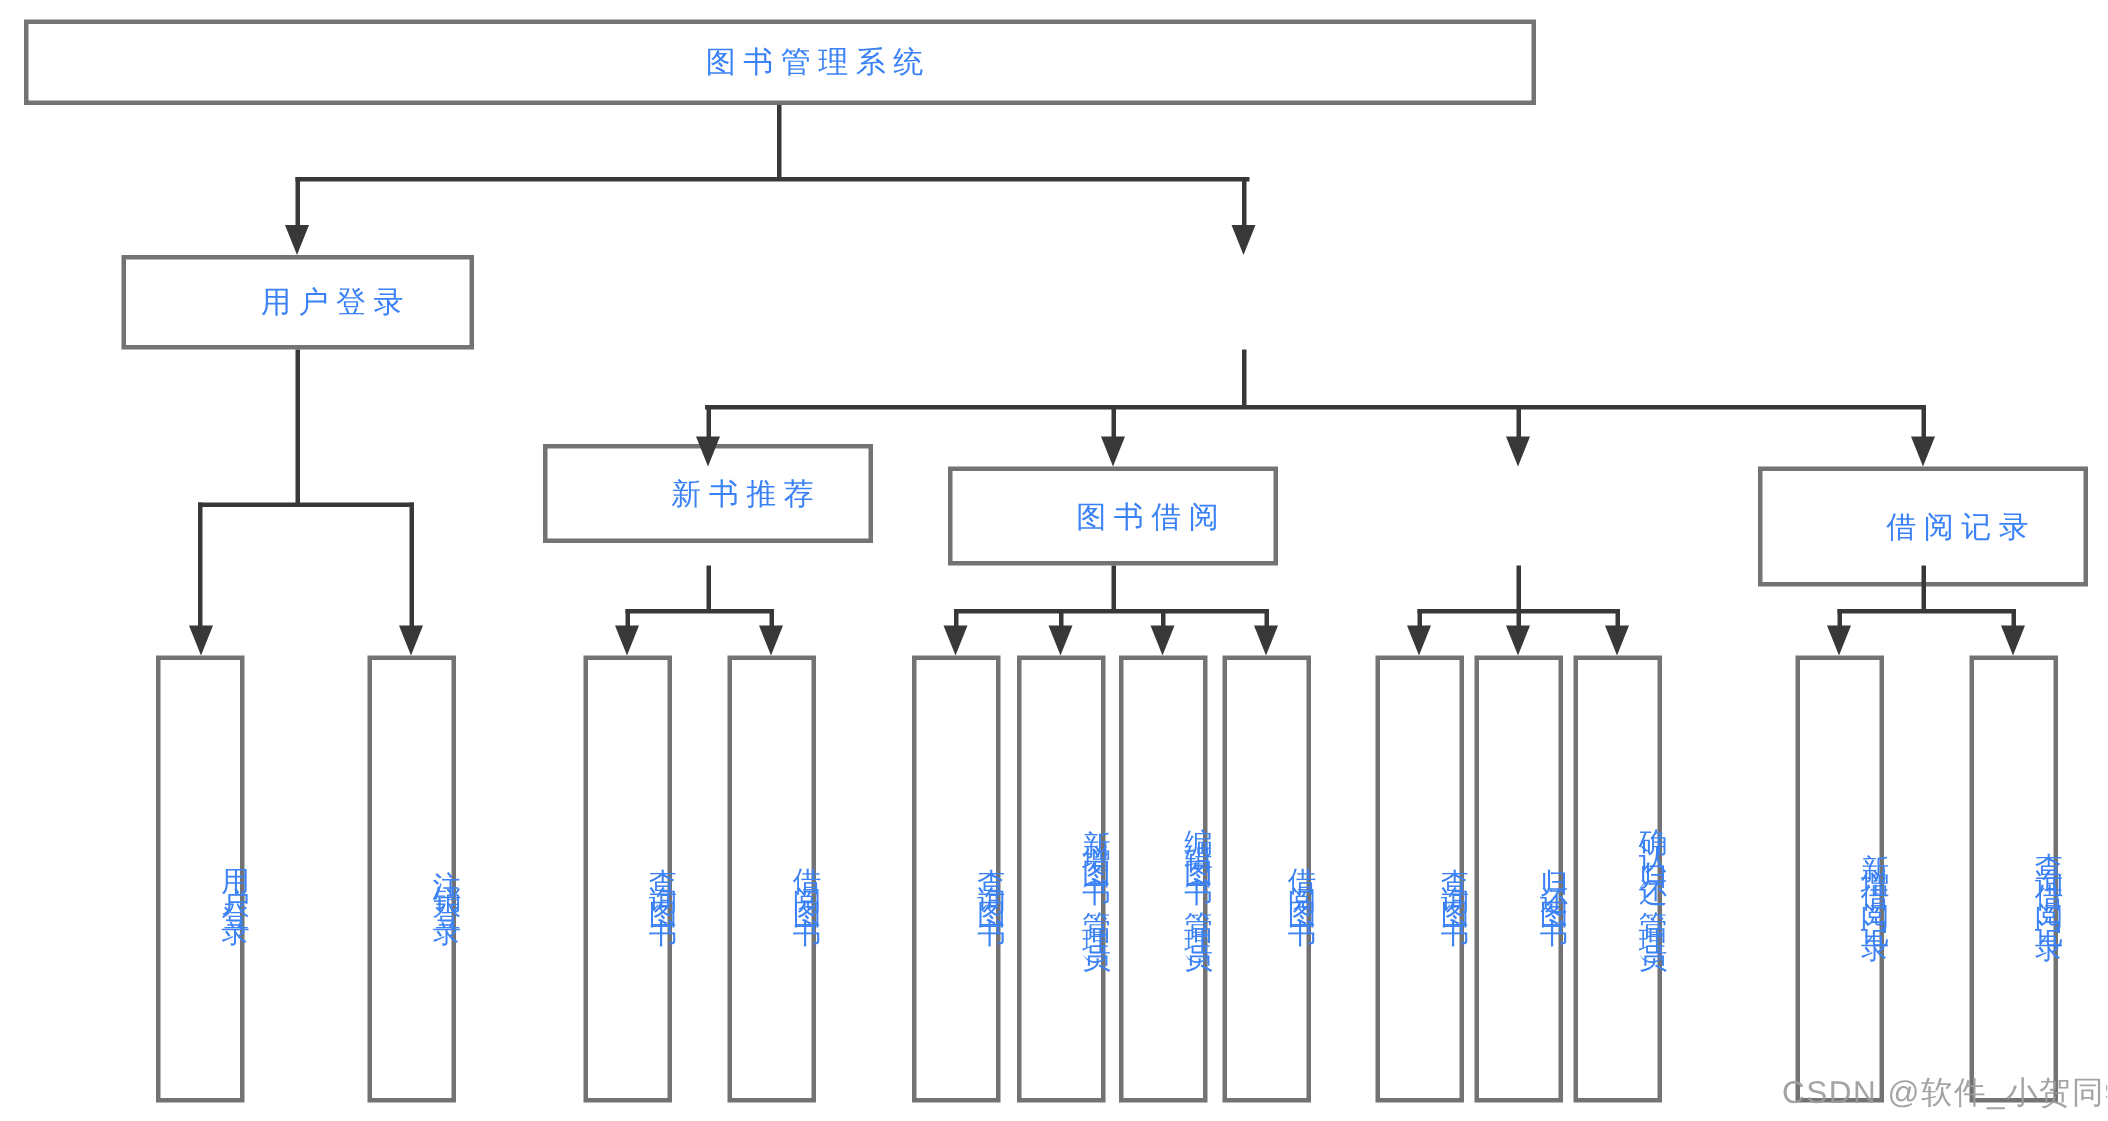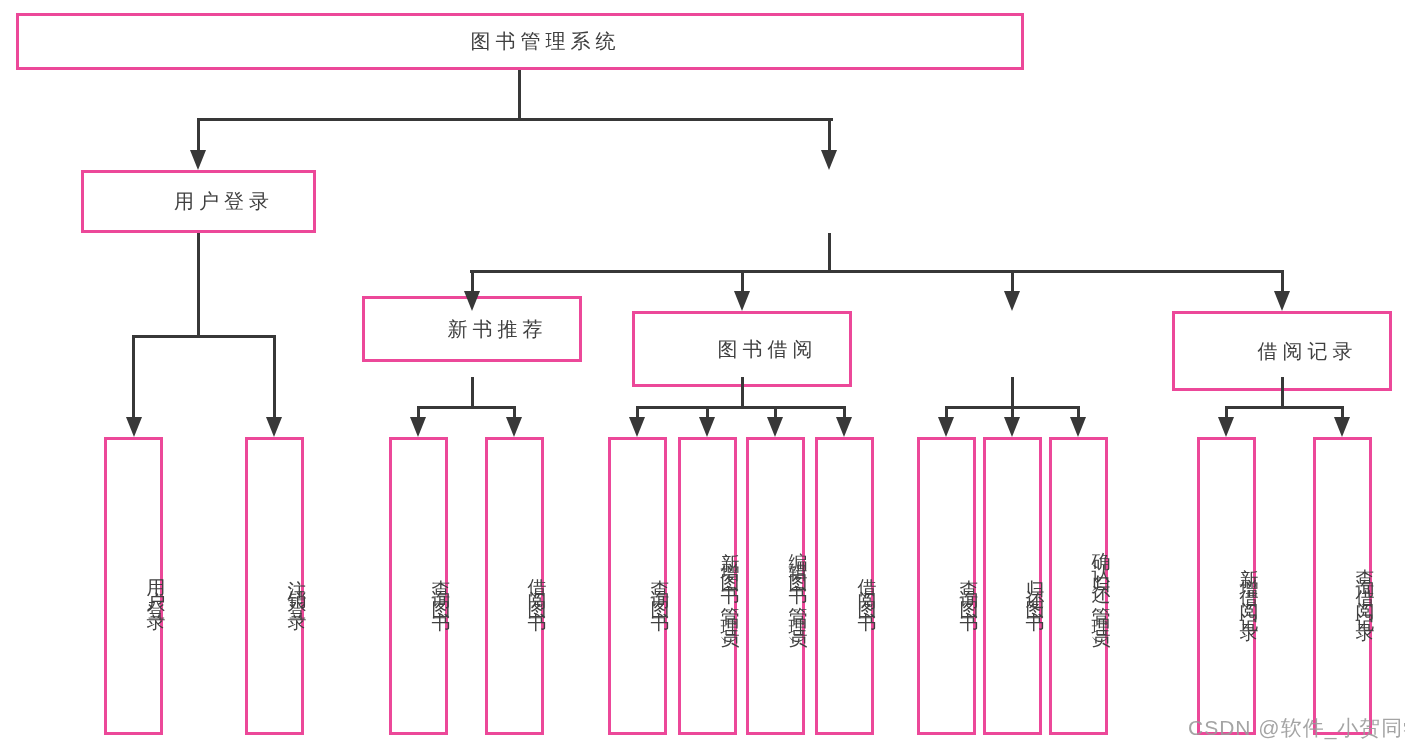--- a/index.html
+++ b/index.html
@@ -1,23 +1,23 @@
 <!DOCTYPE html>
 <html><head>
 <meta charset="utf-8">
 <style>
   html,body{margin:0;padding:0;background:#ffffff;}
   .canvas{
     position:relative;width:1405px;height:747px;background:#ffffff;
     font-family:"Liberation Sans","DejaVu Sans",sans-serif;color:#333333;overflow:hidden;
   }
   .node{
-    position:absolute;box-sizing:border-box;border:3px solid #ec4899;background:#ffffff;
+    position:absolute;box-sizing:border-box;border:3px solid #737373;background:#ffffff;
     display:flex;align-items:center;justify-content:center;
-    font-size:20px;letter-spacing:5px;text-indent:5px;white-space:nowrap;color:#404040;padding-left:46px;
+    font-size:20px;letter-spacing:5px;text-indent:5px;white-space:nowrap;color:#3b82f6;padding-left:46px;
   }
   .leaf{
     writing-mode:vertical-rl;text-orientation:mixed;
     font-size:19px;letter-spacing:11px;text-indent:0;line-height:1;
   }
   .vline{position:absolute;width:3px;background:#383838;}
   .hline{position:absolute;height:3px;background:#383838;}
   .arrow{
     position:absolute;width:0;height:0;
     border-left:8px solid transparent;border-right:8px solid transparent;
@@ -31,21 +31,21 @@
 </head>
 <body>
 
 <div class="canvas">
 
   <div class="node" style="left:16px;top:13px;width:1008px;height:57px">图书管理系统</div>
 
   <div class="node" style="left:81px;top:170px;width:235px;height:63px">用户登录</div>
 
   <div class="node" style="left:362px;top:296px;width:220px;height:66px">新书推荐</div>
-  <div class="node" style="left:632px;top:311px;width:220px;height:76px">图书借阅</div>
+  <div class="node" style="left:632px;top:311px;width:220px;height:66px">图书借阅</div>
   <div class="node" style="left:1172px;top:311px;width:220px;height:80px">借阅记录</div>
 
   <div class="node leaf" style="left:104px;top:437px;width:59px;height:298px">用户登录</div>
   <div class="node leaf" style="left:245px;top:437px;width:59px;height:298px">注销登录</div>
 
   <div class="node leaf" style="left:389px;top:437px;width:59px;height:298px">查询图书</div>
   <div class="node leaf" style="left:485px;top:437px;width:59px;height:298px">借阅图书</div>
 
   <div class="node leaf" style="left:608px;top:437px;width:59px;height:298px">查询图书</div>
   <div class="node leaf" style="left:678px;top:437px;width:59px;height:298px">新增图书（管理员）</div>

